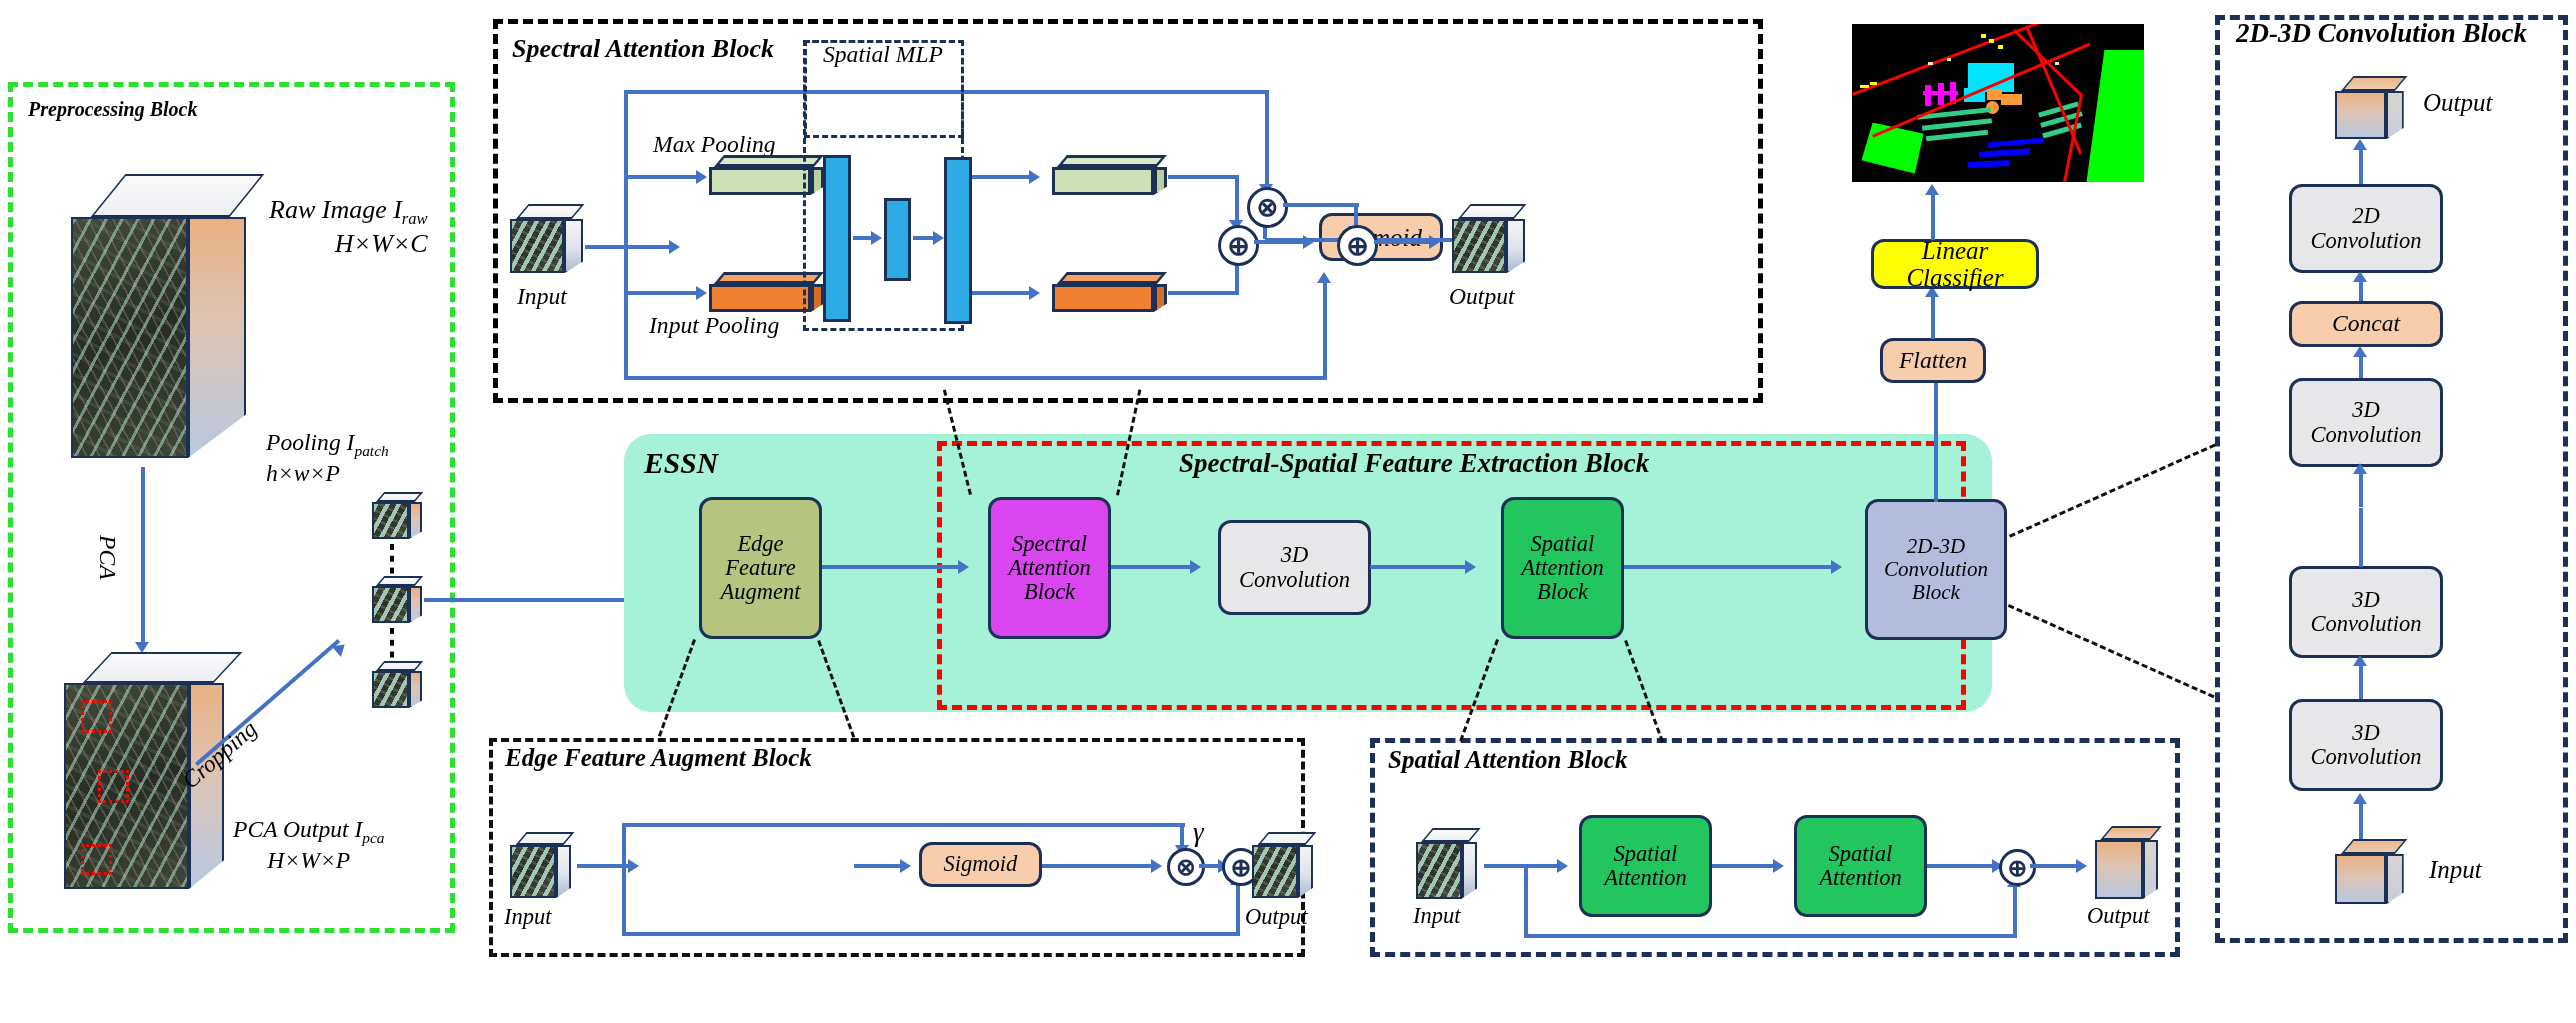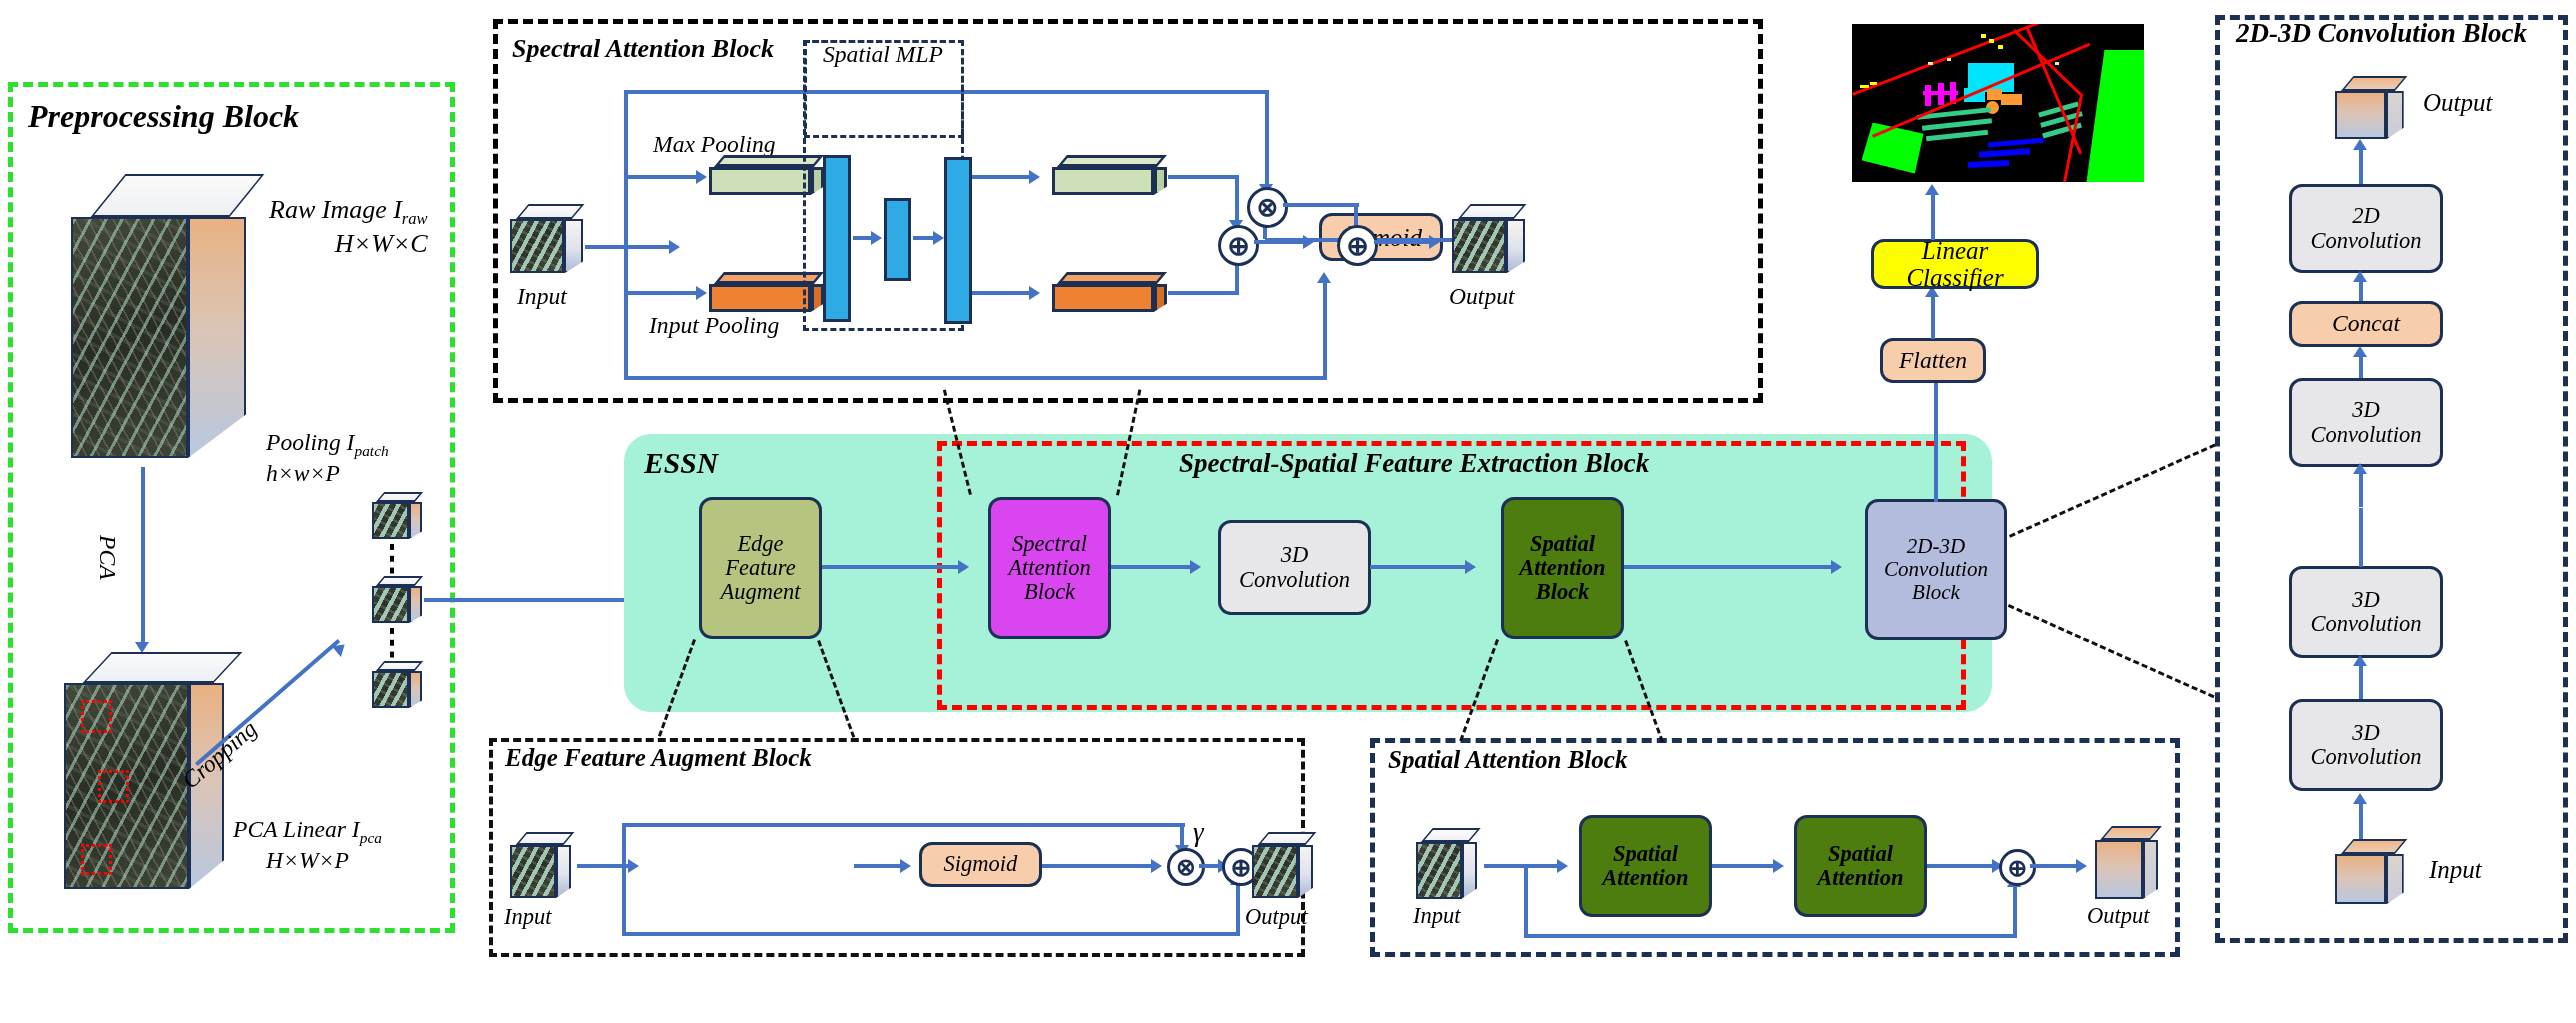--- a/index.html
+++ b/index.html
@@ -19,21 +19,21 @@
       white-space:nowrap;color:#000;font-family:"Liberation Serif",serif;}
 
   
   .node{position:absolute;box-sizing:border-box;border:3px solid #1b3054;
         border-radius:13px;display:flex;align-items:center;justify-content:center;
         text-align:center;font-style:italic;line-height:1.08;
         font-family:"Liberation Serif",serif;color:#000;}
   .node-grey{background:#e7e7e9;}
   .node-olive{background:#b5c47f;}
   .node-steel{background:#d946ef;}
-  .node-cyan{background:#4d7c0f;font-weight:bold;}
+  .node-cyan{background:#22c55e;}
   .node-lav{background:#b4bcdd;}
   .node-peach{background:#f7cdab;}
   .node-yellow{background:#ffff00;}
   .node-green{background:#96cb7a;}
 
   
   .essn-panel{position:absolute;background:#a5f2d8;border-radius:27px;}
 
   
   .ln{position:absolute;background:#4472c4;}
@@ -103,21 +103,21 @@
   .gamma{position:absolute;font-style:italic;font-family:"Liberation Serif",serif;}
   .dotcol{position:absolute;width:4.1px;background-image:linear-gradient(#000 50%,transparent 0);
           background-size:4.1px 11.8px;}
 </style>
 </head>
 <body>
 
 <div class="stage">
 
   <div class="frame frame-green" style="left:8.3px;top:82px;width:447px;height:851px;"></div>
-  <div class="frame-title" style="left:28px;top:98px;font-size:32px;">Preprocessing Block</div>
+  <div class="frame-title" style="left:28px;top:98px;font-size:20px;">Preprocessing Block</div>
 
   <div class="cube" style="left:71px;top:174px;width:177px;height:284px;">
     <div class="face-top" style="left:0px;top:0px;width:136px;height:0;border:none;
         border-left:2.4px solid #1b3054;"></div>
     <div class="face-top" style="left:37px;top:0px;width:139px;height:43px;transform:skewX(-39deg);
         background:linear-gradient(180deg,#fbfafa,#eef0f4);"></div>
     <div class="face-front tex-sat-big" style="left:0px;top:43px;width:117px;height:241px;bottom:auto;"></div>
     <div class="face-side grad-warm" style="left:117px;top:43px;width:58px;height:241px;
         clip-path:polygon(0 0,100% -18%,100% 82%,0 100%);"></div>
   </div>
@@ -134,21 +134,21 @@
     <div class="face-top" style="left:33px;top:0px;width:131px;height:31px;transform:skewX(-43deg);
         background:linear-gradient(180deg,#fbfbfb,#eceff4);"></div>
     <div class="face-front tex-sat-big" style="left:0px;top:31px;width:125px;height:206px;bottom:auto;"></div>
     <div class="face-side grad-warm" style="left:125px;top:31px;width:35px;height:206px;
         clip-path:polygon(0 0,100% -14%,100% 86%,0 100%);"></div>
     <div class="cropbox" style="left:16.6px;top:48px;width:31px;height:32.5px;"></div>
     <div class="cropbox" style="left:34px;top:118px;width:31px;height:32.5px;"></div>
     <div class="cropbox" style="left:16.6px;top:192px;width:31px;height:31px;"></div>
   </div>
   <div class="cap" style="left:233px;top:816px;font-size:23.6px;line-height:1.18;">
-    <span>PCA Linear I</span><sub style="font-size:15.4px;">pca</sub>
+    <span>PCA Output I</span><sub style="font-size:15.4px;">pca</sub>
     <div style="text-align:center;">H×W×P</div>
   </div>
 
   <div class="ln" style="left:195px;top:763px;width:189px;height:4.1px;transform:rotate(-41deg);transform-origin:0 0;"></div>
   <div class="arrow-r" style="left:335px;top:641px;transform:rotate(-41deg);"></div>
   <div class="cap" style="left:177px;top:774px;font-size:23.6px;transform:rotate(-41deg);transform-origin:0 0;">Cropping</div>
 
   <div class="cap" style="left:266px;top:429px;font-size:23.6px;line-height:1.18;">
     <span>Pooling I</span><sub style="font-size:15.4px;">patch</sub>
     <div>h×w×P</div>

